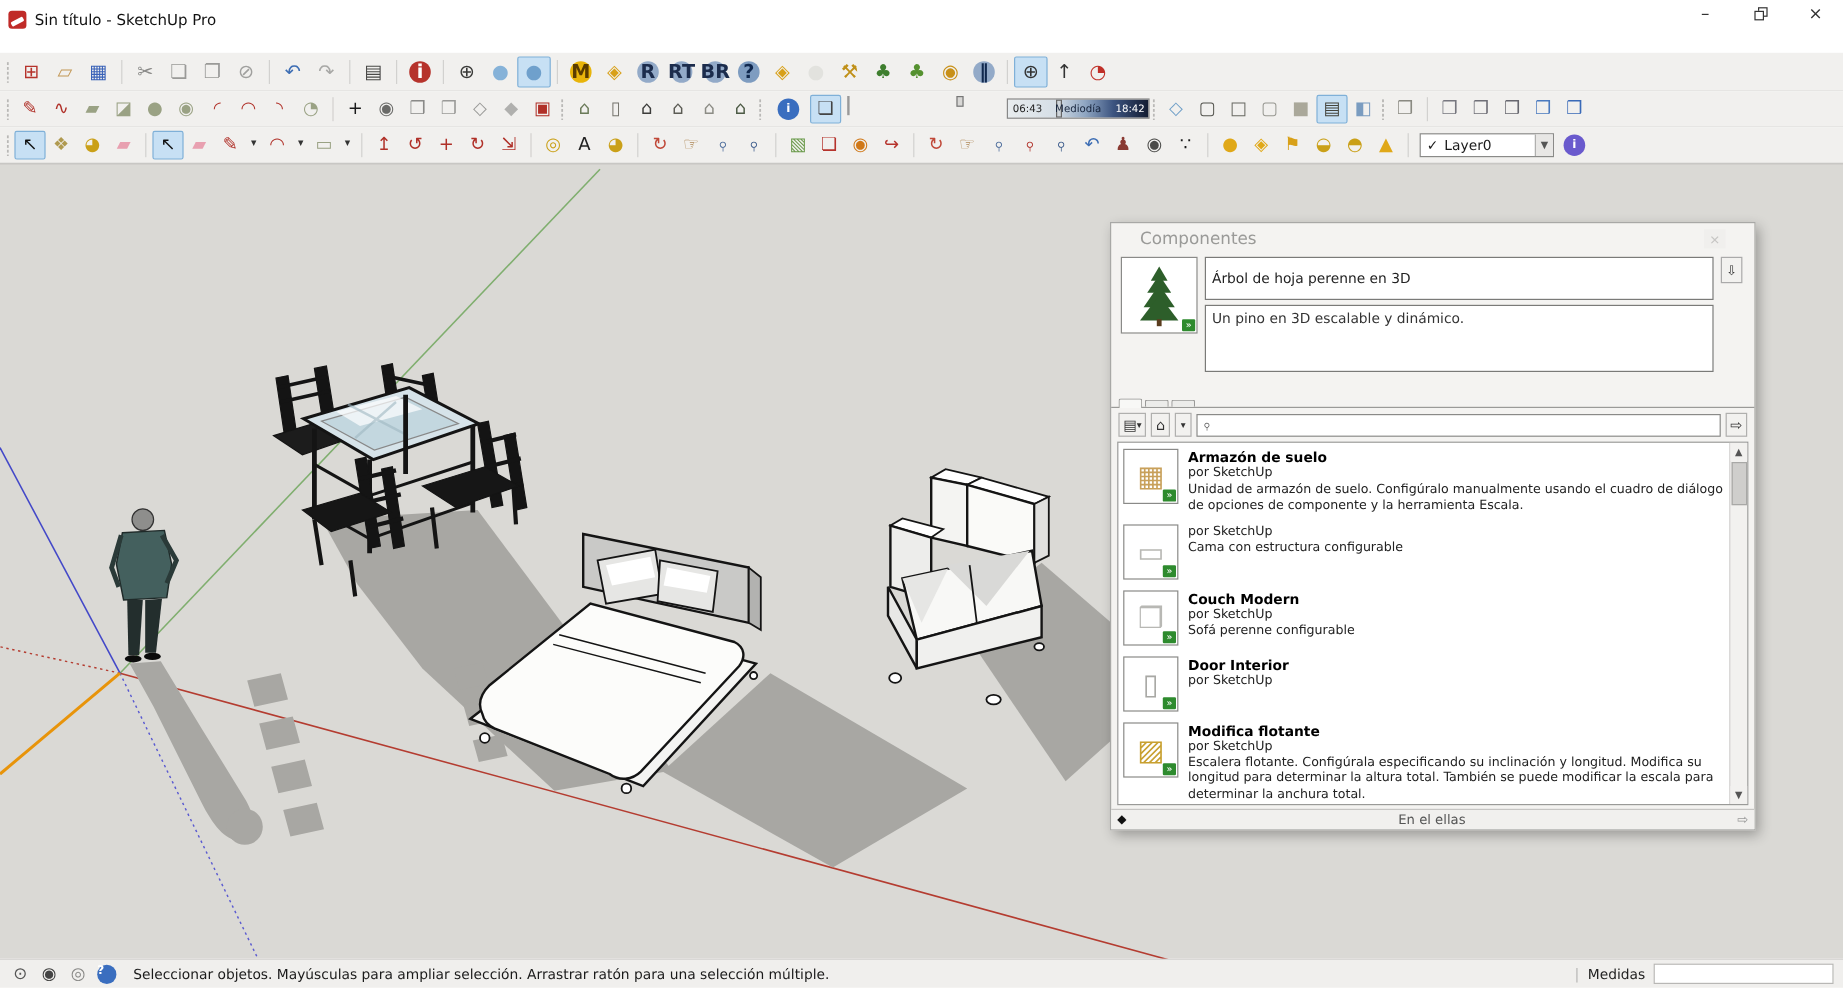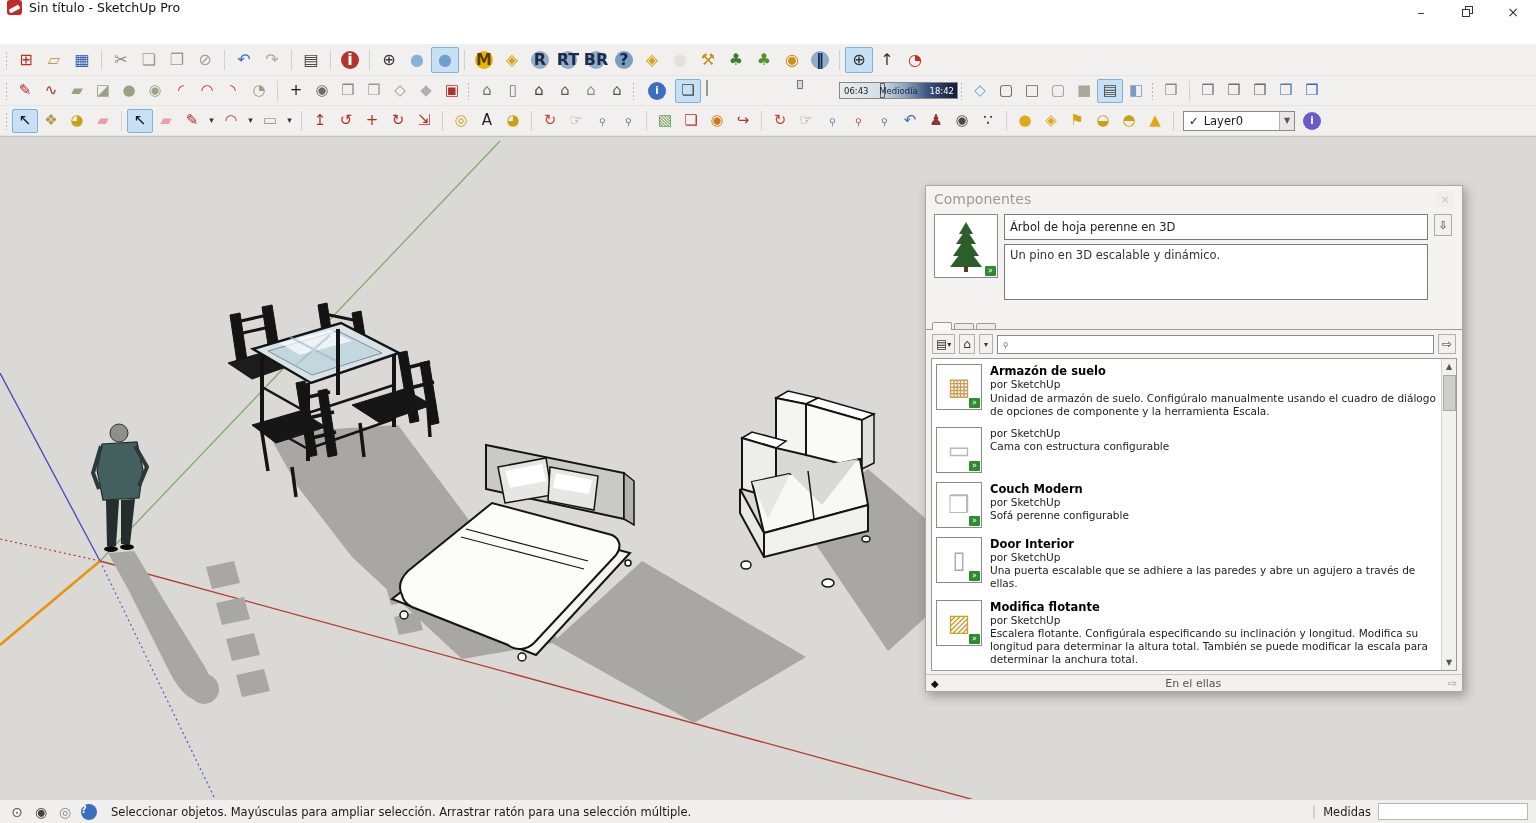--- a/index.html
+++ b/index.html
@@ -1,20 +1,20 @@
 <!DOCTYPE html>
 <html><head>
 <meta charset="utf-8">
 <style>
   * { margin:0; padding:0; box-sizing:border-box; }
   html,body { width:1536px; height:823px; overflow:hidden; background:#fff;
     font-family:"DejaVu Sans","Liberation Sans",sans-serif; font-size:12px; color:#1a1a1a; }
 
   
-  .titlebar { height:24px; display:flex; align-items:flex-start; background:#fff; padding-left:7px; }
+  .titlebar { height:24px; display:flex; align-items:flex-end; background:#fff; padding-left:7px; }
   .su-logo { width:15px; height:15px; border-radius:3px; background:#c02b28; margin-right:7px; position:relative; flex:0 0 auto; }
   .su-logo::after { content:""; position:absolute; left:2px; top:7px; width:11px; height:4px; background:#fff; transform:rotate(-28deg); border-radius:1px; }
   .title-text { font-size:12.5px; color:#111; }
   .wincontrols { margin-left:auto; display:flex; height:24px; }
   .winbtn { width:46px; height:24px; display:flex; align-items:center; justify-content:center; color:#333; font-size:14px; }
   .winrest { width:10px; height:10px; position:relative; }
   .winrest i { position:absolute; left:0; top:2px; width:8px; height:8px; border:1.2px solid #333; background:#fff; }
   .winrest b { position:absolute; left:3px; top:-1px; width:8px; height:8px; border:1.2px solid #333; }
 
   
@@ -55,28 +55,28 @@
   .layers-widget { display:flex; align-items:center; gap:4px; margin-left:4px; }
   .layer-combo { width:112px; height:20px; background:#fff; border:1px solid #8a8a88; display:flex; align-items:center; padding-left:5px; font-size:11.5px; gap:5px; }
   .layer-combo .arrowbox { margin-left:auto; width:15px; height:18px; background:#e8e7e5; border-left:1px solid #b0b0ae; display:flex; align-items:center; justify-content:center; font-size:8px; color:#555; }
 
   
   .viewport { position:absolute; left:0; top:136px; width:1536px; height:663px; background:#dad9d5; border-top:1px solid #c2c1bf; }
 
   
   .panel { position:absolute; left:925px; top:185px; width:538px; height:507px; background:#f4f3f1;
      border:1px solid #a8a8a6; box-shadow:3px 4px 10px rgba(0,0,0,.3); display:flex; flex-direction:column; font-size:11px; z-index:5; }
-  .panel-title { height:26px; display:flex; align-items:center; padding:0 8px; }
+  .panel-title { height:26px; display:flex; align-items:center; padding:0 24px; }
   .panel-title .t { color:#9a9a98; font-size:14px; }
   .panel-close { margin-left:auto; width:18px; height:16px; display:flex; align-items:center; justify-content:center; color:#c6c5c3; background:#f0efed; font-size:11px; }
   .preview-row { display:flex; padding:2px 8px 8px 8px; gap:6px; }
   .preview-thumb { width:64px; height:64px; background:#fff; border:1px solid #8a8a88; position:relative; flex:0 0 auto; display:flex; align-items:center; justify-content:center; }
   .cbadge { position:absolute; right:1px; bottom:1px; width:11px; height:10px; background:#2e8b2e; color:#fff; font-size:8px; line-height:10px; text-align:center; border-radius:1px; }
   .preview-fields { flex:1; display:flex; flex-direction:column; gap:4px; }
-  .name-input { height:26px; border:1px solid #7a7a78; background:#fff; font-size:11.5px; padding:0 5px; color:#222; width:100%; font-family:inherit; }
+  .name-input { height:36px; border:1px solid #7a7a78; background:#fff; font-size:11.5px; padding:0 5px; color:#222; width:100%; font-family:inherit; }
   .desc-box { flex:1; min-height:56px; border:1px solid #7a7a78; background:#fff; padding:3px 5px; color:#333; font-size:11.5px; }
   .side-btn-col { width:20px; display:flex; flex-direction:column; }
   .pane-toggle-btn { width:18px; height:22px; border:1px solid #aaa; background:#f2f1ef; display:flex; align-items:center; justify-content:center; font-size:11px; color:#333; }
   .tabs-row { display:flex; align-items:flex-end; padding:0 0 0 6px; height:22px; border-bottom:1px solid #9a9a98; }
   .tab { border:1px solid #9a9a98; border-bottom:none; background:#ececea; padding:3px 9px 2px 9px; margin-right:2px; font-size:11px; color:#222; border-radius:2px 2px 0 0; }
   .tab.sel { background:#f8f8f6; padding-bottom:4px; margin-bottom:-1px; font-size:11.5px; }
   .panel-toolbar { display:flex; align-items:center; gap:4px; padding:4px 6px; }
   .pbtn { height:20px; border:1px solid #b0b0ae; background:#f2f1ef; display:flex; align-items:center; justify-content:center; font-size:12px; color:#333; padding:0 3px; }
   .search-wrap { flex:1; height:19px; border:1px solid #8a8a88; background:#fff; display:flex; align-items:center; padding:0 4px; }
   .search-wrap input { flex:1; border:none; outline:none; font-size:11px; color:#555; font-family:inherit; background:transparent; }
@@ -724,21 +724,20 @@
           </span>
         </div>
         <div class="citem">
           <span class="cthumb">
             <span class="g" style="color: rgb(168, 168, 164);">▯</span>
             <span class="cbadge">»</span>
           </span>
           <span class="cbody">
             <b class="ctitle">Door Interior</b>
             <span class="cauthor">por SketchUp</span>
-            <span class="cdesc">Una puerta escalable que se adhiere a las paredes y abre un agujero a través de ellas.</span>
           </span>
         </div>
         <div class="citem">
           <span class="cthumb">
             <span class="g" style="color: rgb(200, 160, 48);">▨</span>
             <span class="cbadge">»</span>
           </span>
           <span class="cbody">
             <b class="ctitle">Modifica flotante</b>
             <span class="cauthor">por SketchUp</span>

